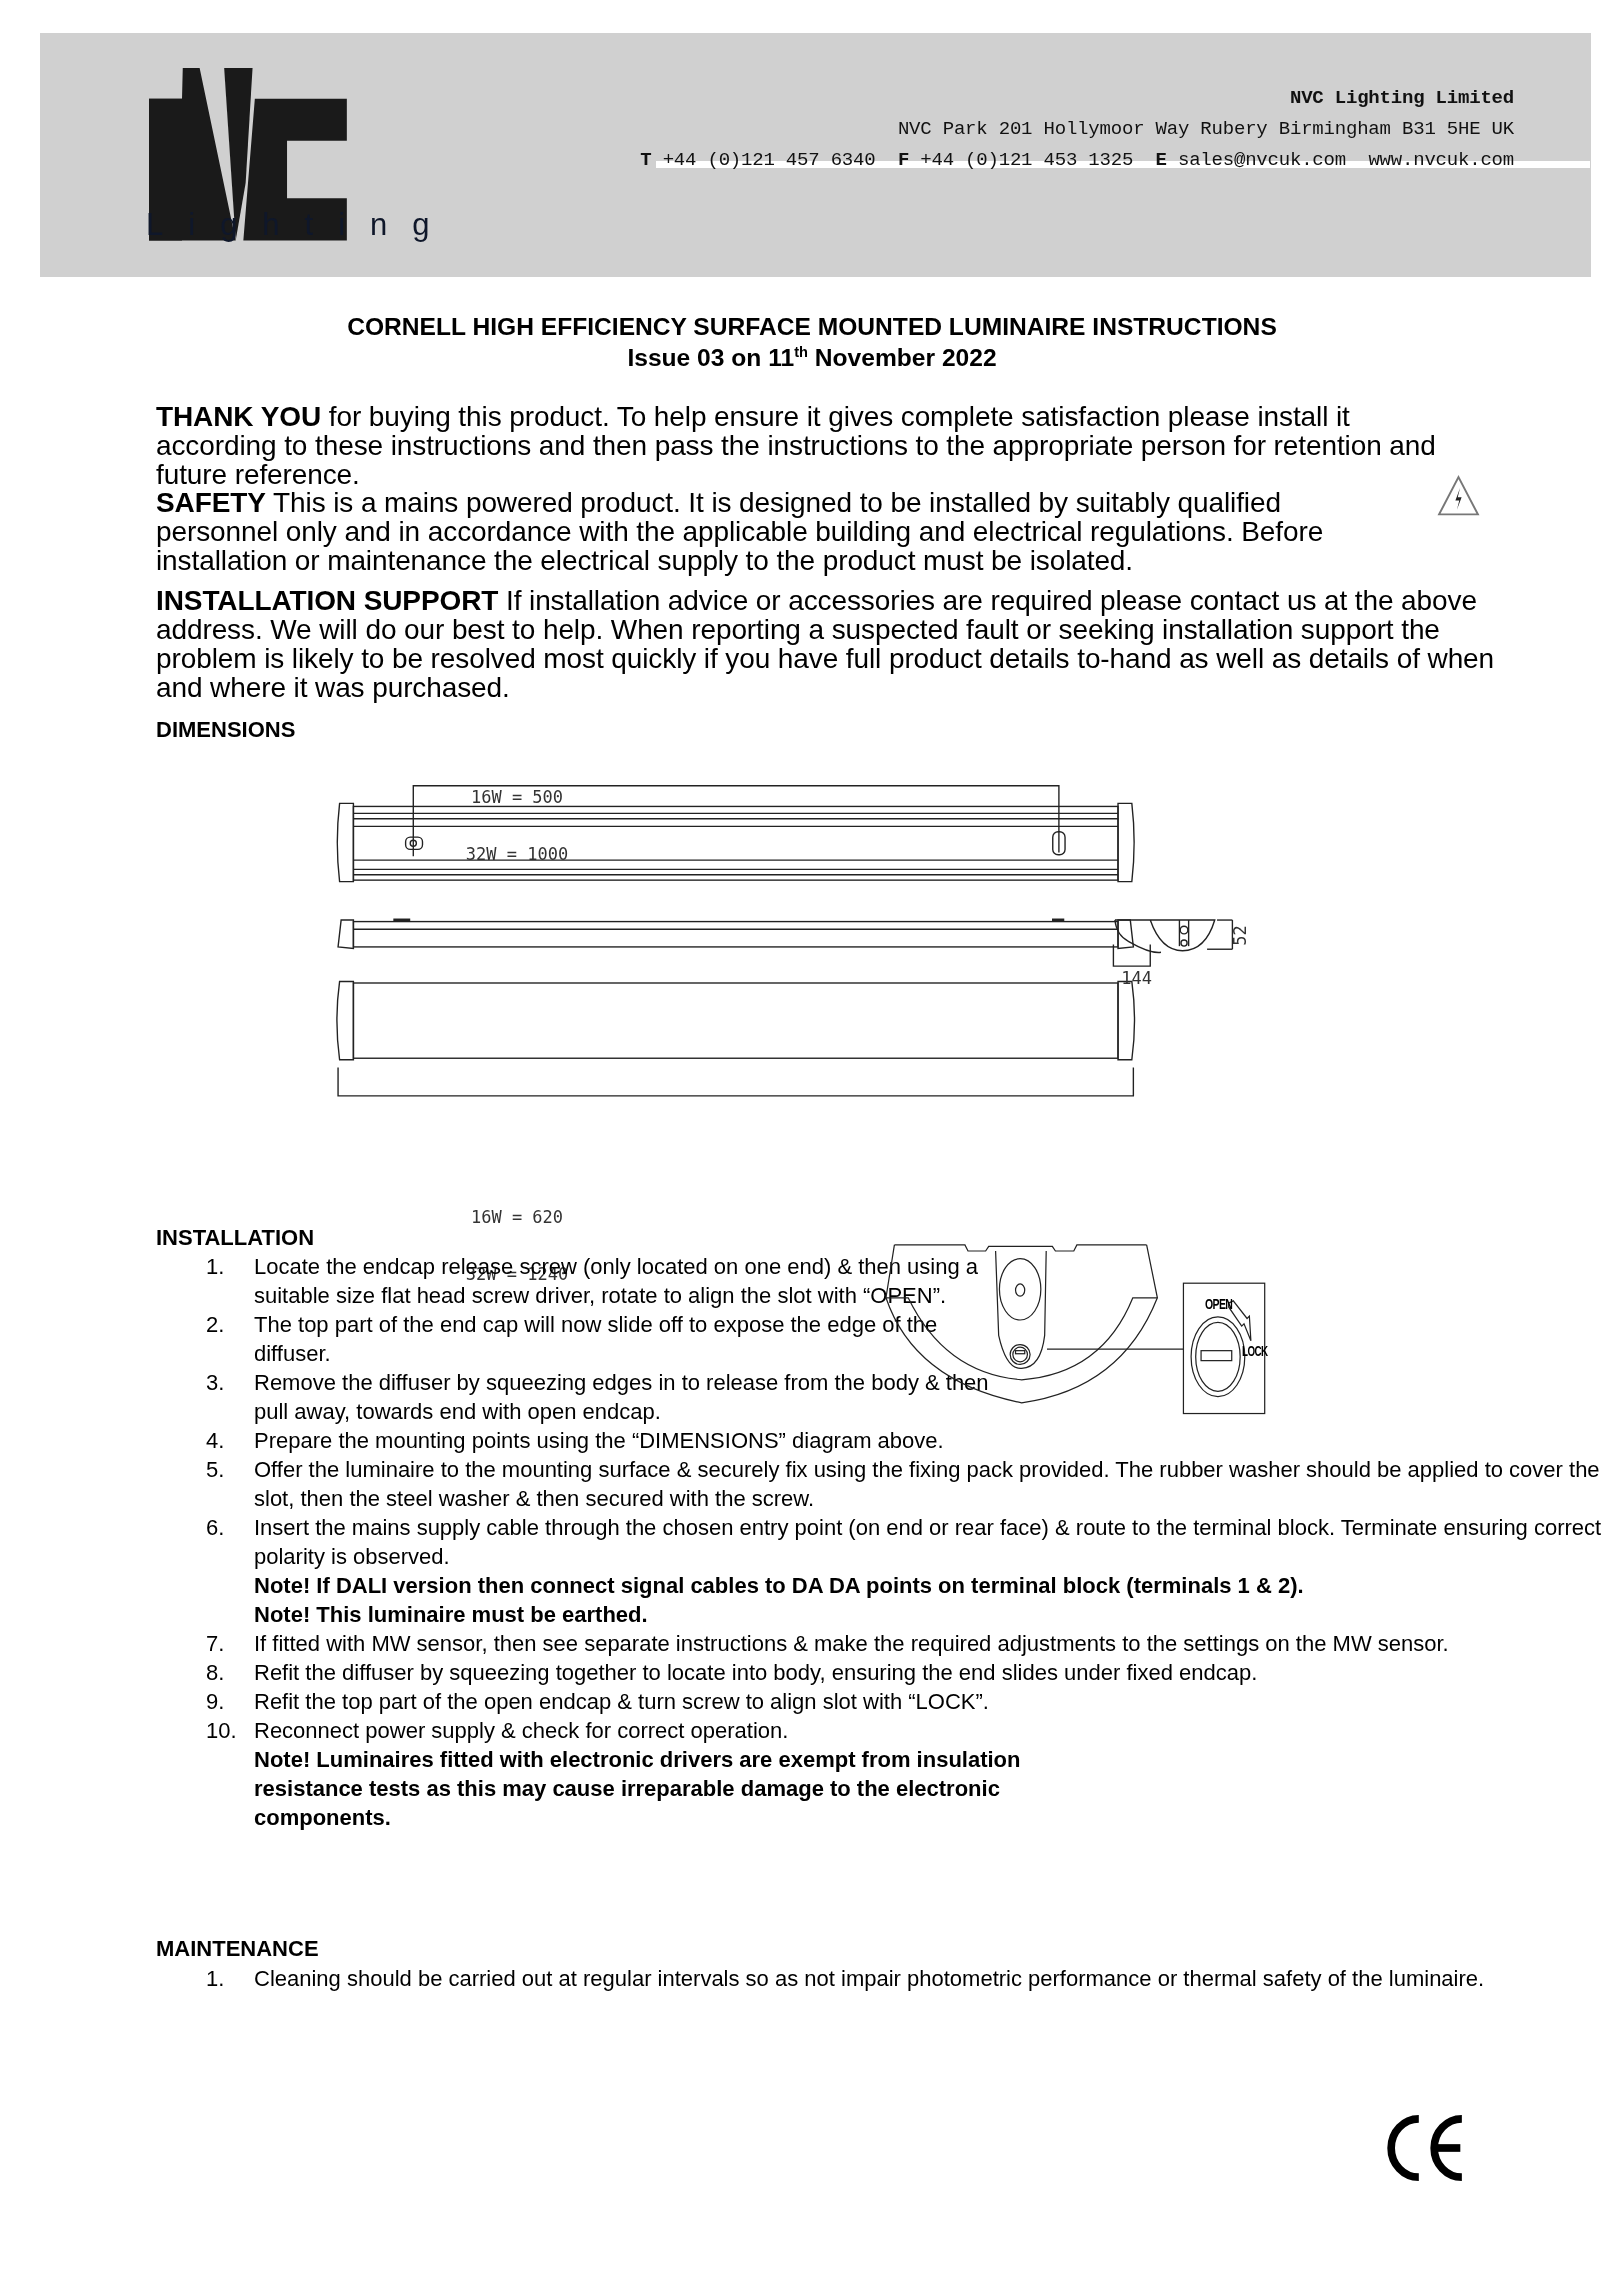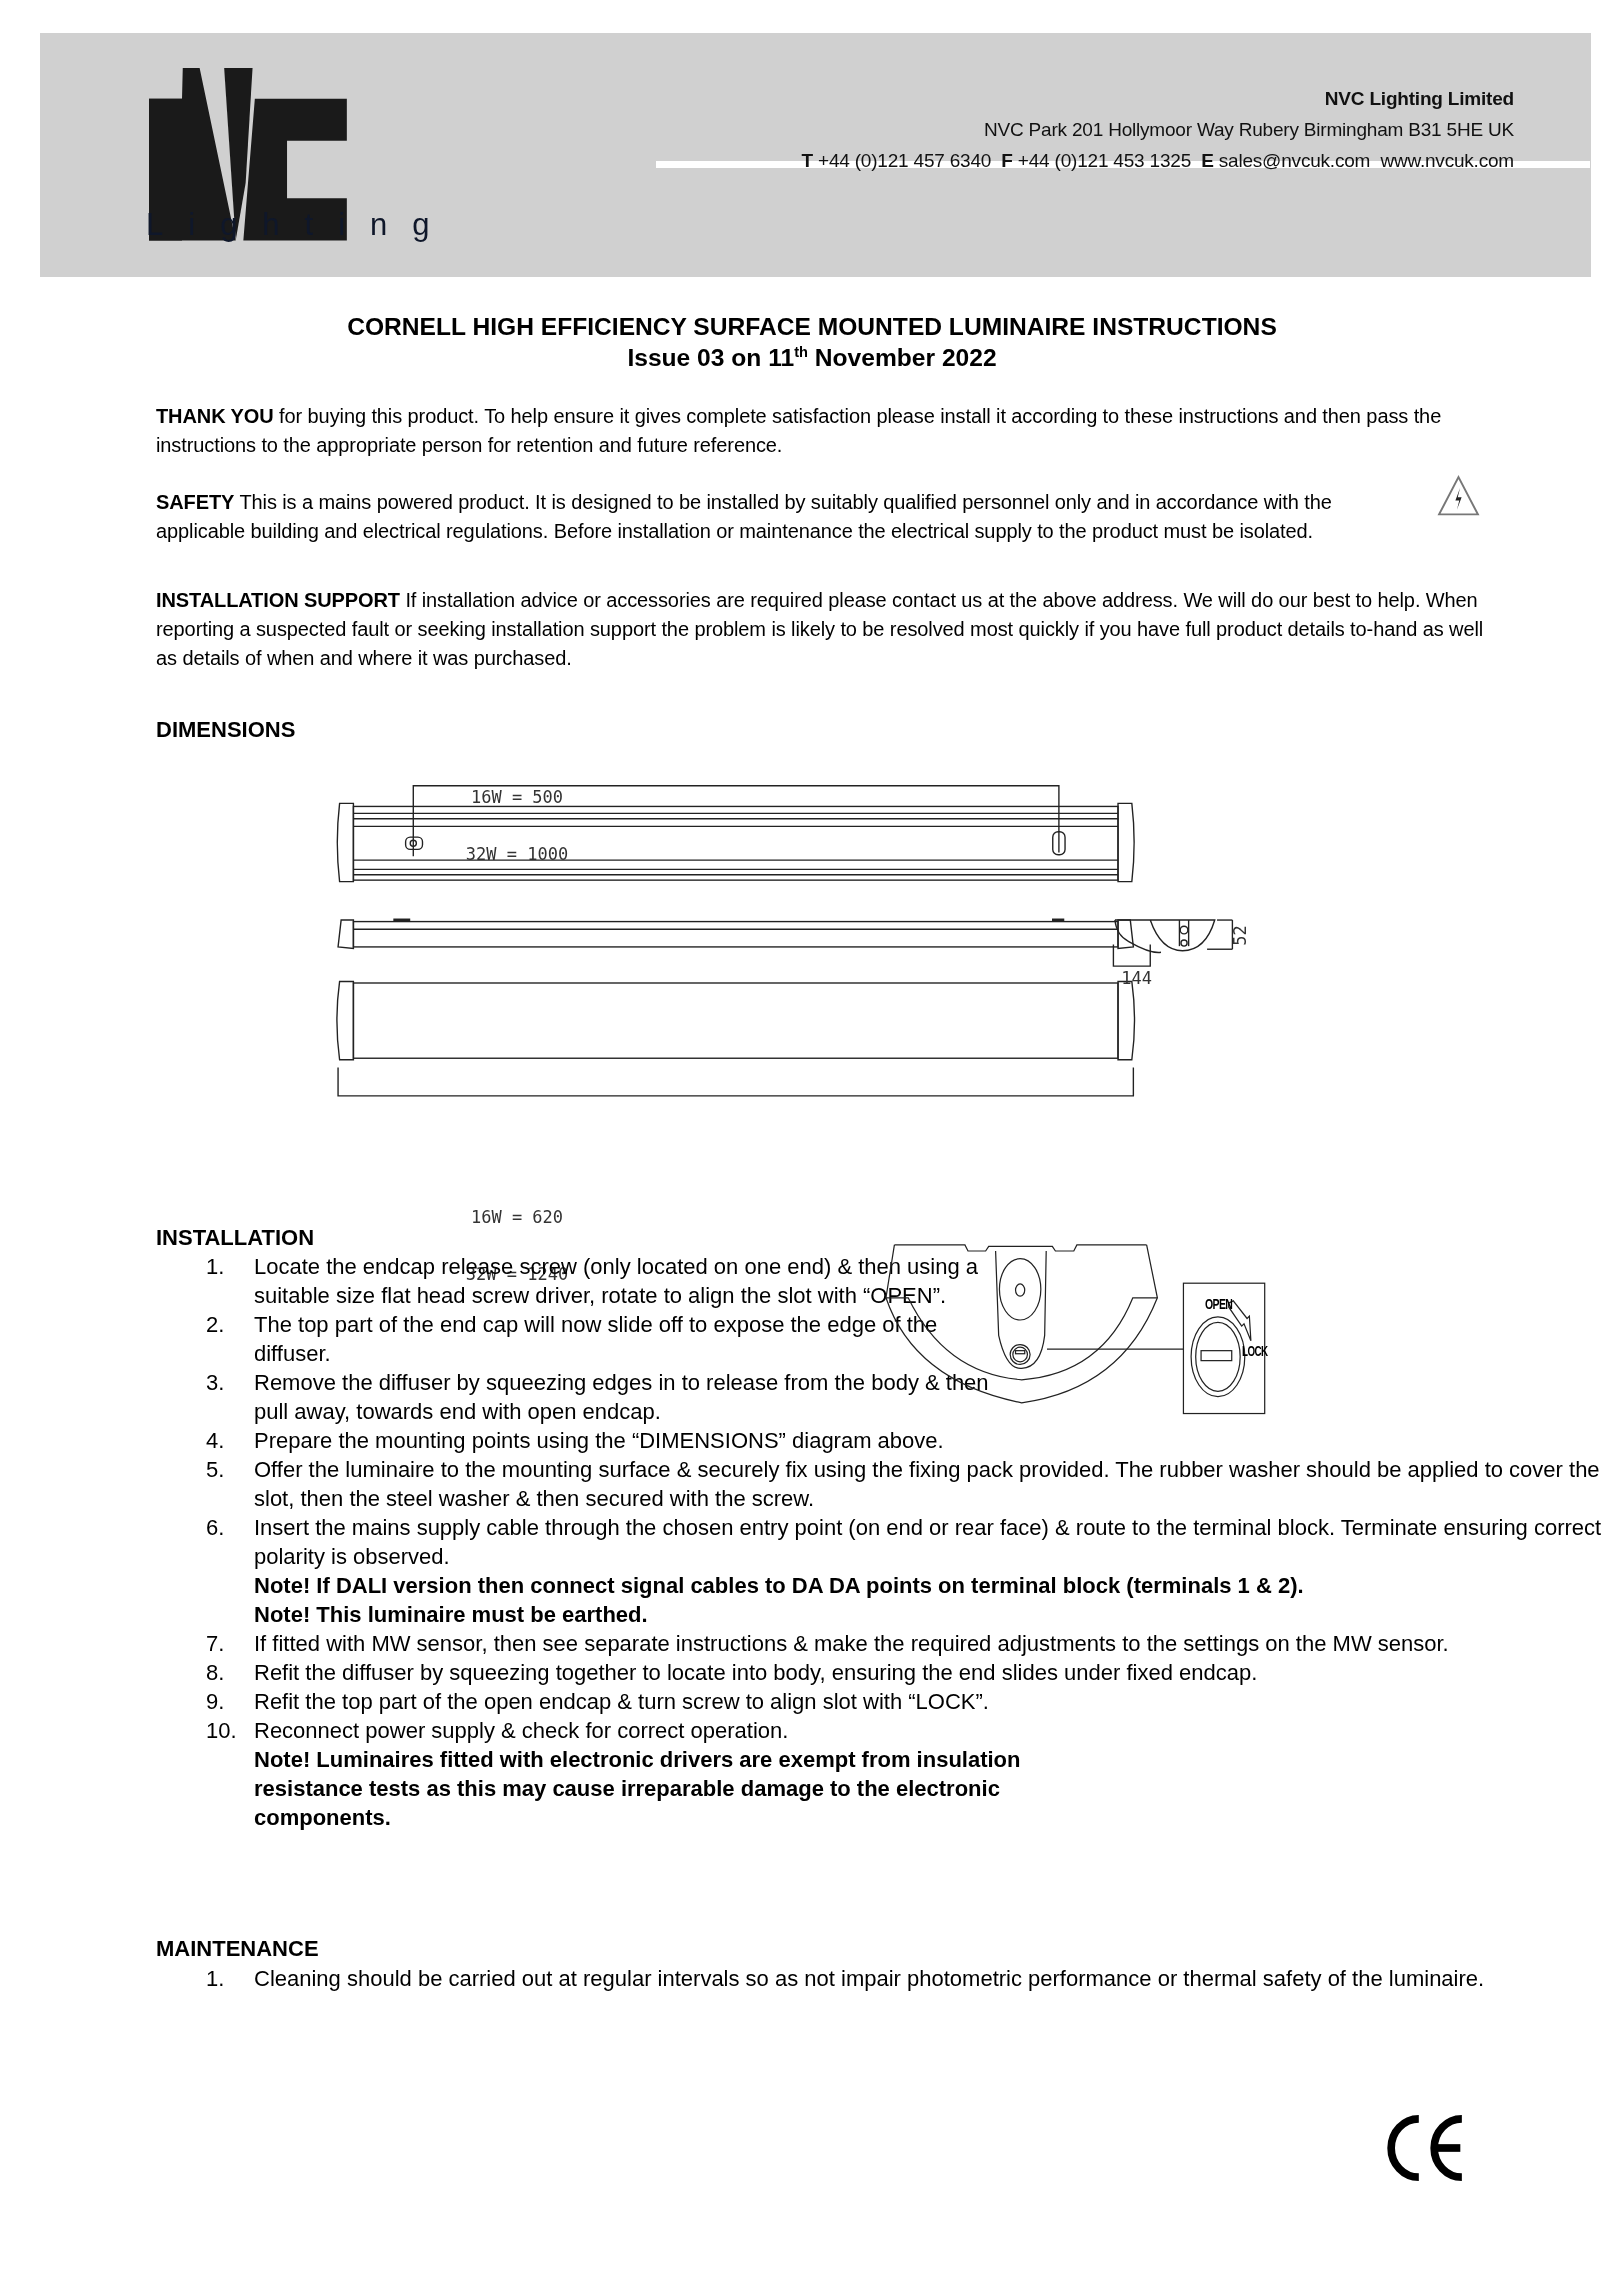--- a/index.html
+++ b/index.html
@@ -2,30 +2,30 @@
 <html style="font-size:12.3px"><head>
   <meta charset="utf-8">
   <style>
     html, body { margin: 0; padding: 0; background: #ffffff; }
     body { width: 1624px; height: 2295px; position: relative; overflow: hidden;
            font-family: "Liberation Sans", sans-serif; color: #000; }
     .header { position: absolute; left: 40px; top: 33px; width: 1551px; height: 244px; background: #d0d0d0; }
     .header-stripe { position: absolute; left: 656px; top: 161px; width: 934px; height: 7px; background: #ffffff; }
     .logo { position: absolute; left: 109px; top: 68px; width: 376px; height: 184px; }
     .company { position: absolute; right: 110px; top: 83px; text-align: right;
-               font-family: Liberation Sans, sans-serif; font-size: 19px; line-height: 31px; color: #111;
+               font-family: Liberation Mono, monospace; font-size: 19px; line-height: 31px; color: #111;
                letter-spacing: -0.2px; }
     .company .name { font-weight: bold; }
     .company b { font-weight: bold; }
 
     .doc-title { position: absolute; left: 0; width: 1624px; top: 311px; text-align: center;
                  font-weight: bold; font-size: 24.6px; line-height: 31px; }
     .doc-title sup { font-size: 14.6px; vertical-align: 9.2px; line-height: 0; }
 
-    .para { position: absolute; left: 156px; font-size: 20px; line-height: 29px; letter-spacing: -0.1px; }
+    .para { position: absolute; left: 156px; font-size: 28px; line-height: 29px; letter-spacing: -0.1px; }
     .para b { font-weight: bold; }
     .section-head { position: absolute; left: 156px; font-size: 22px; font-weight: bold; line-height: 28px; }
 
     .warn-icon { position: absolute; left: 1436px; top: 474px; width: 45px; height: 45px; }
 
     .dims { position: absolute; left: 292px; top: 745px; width: 1021px; height: 476px; }
     .dim-label { position: absolute; font-family: "DejaVu Sans Mono", monospace; font-size: 17px; color: #333;
                  line-height: 19px; text-align: center; white-space: pre; }
 
     .steps { position: absolute; left: 156px; font-size: 22px; line-height: 29px; }

